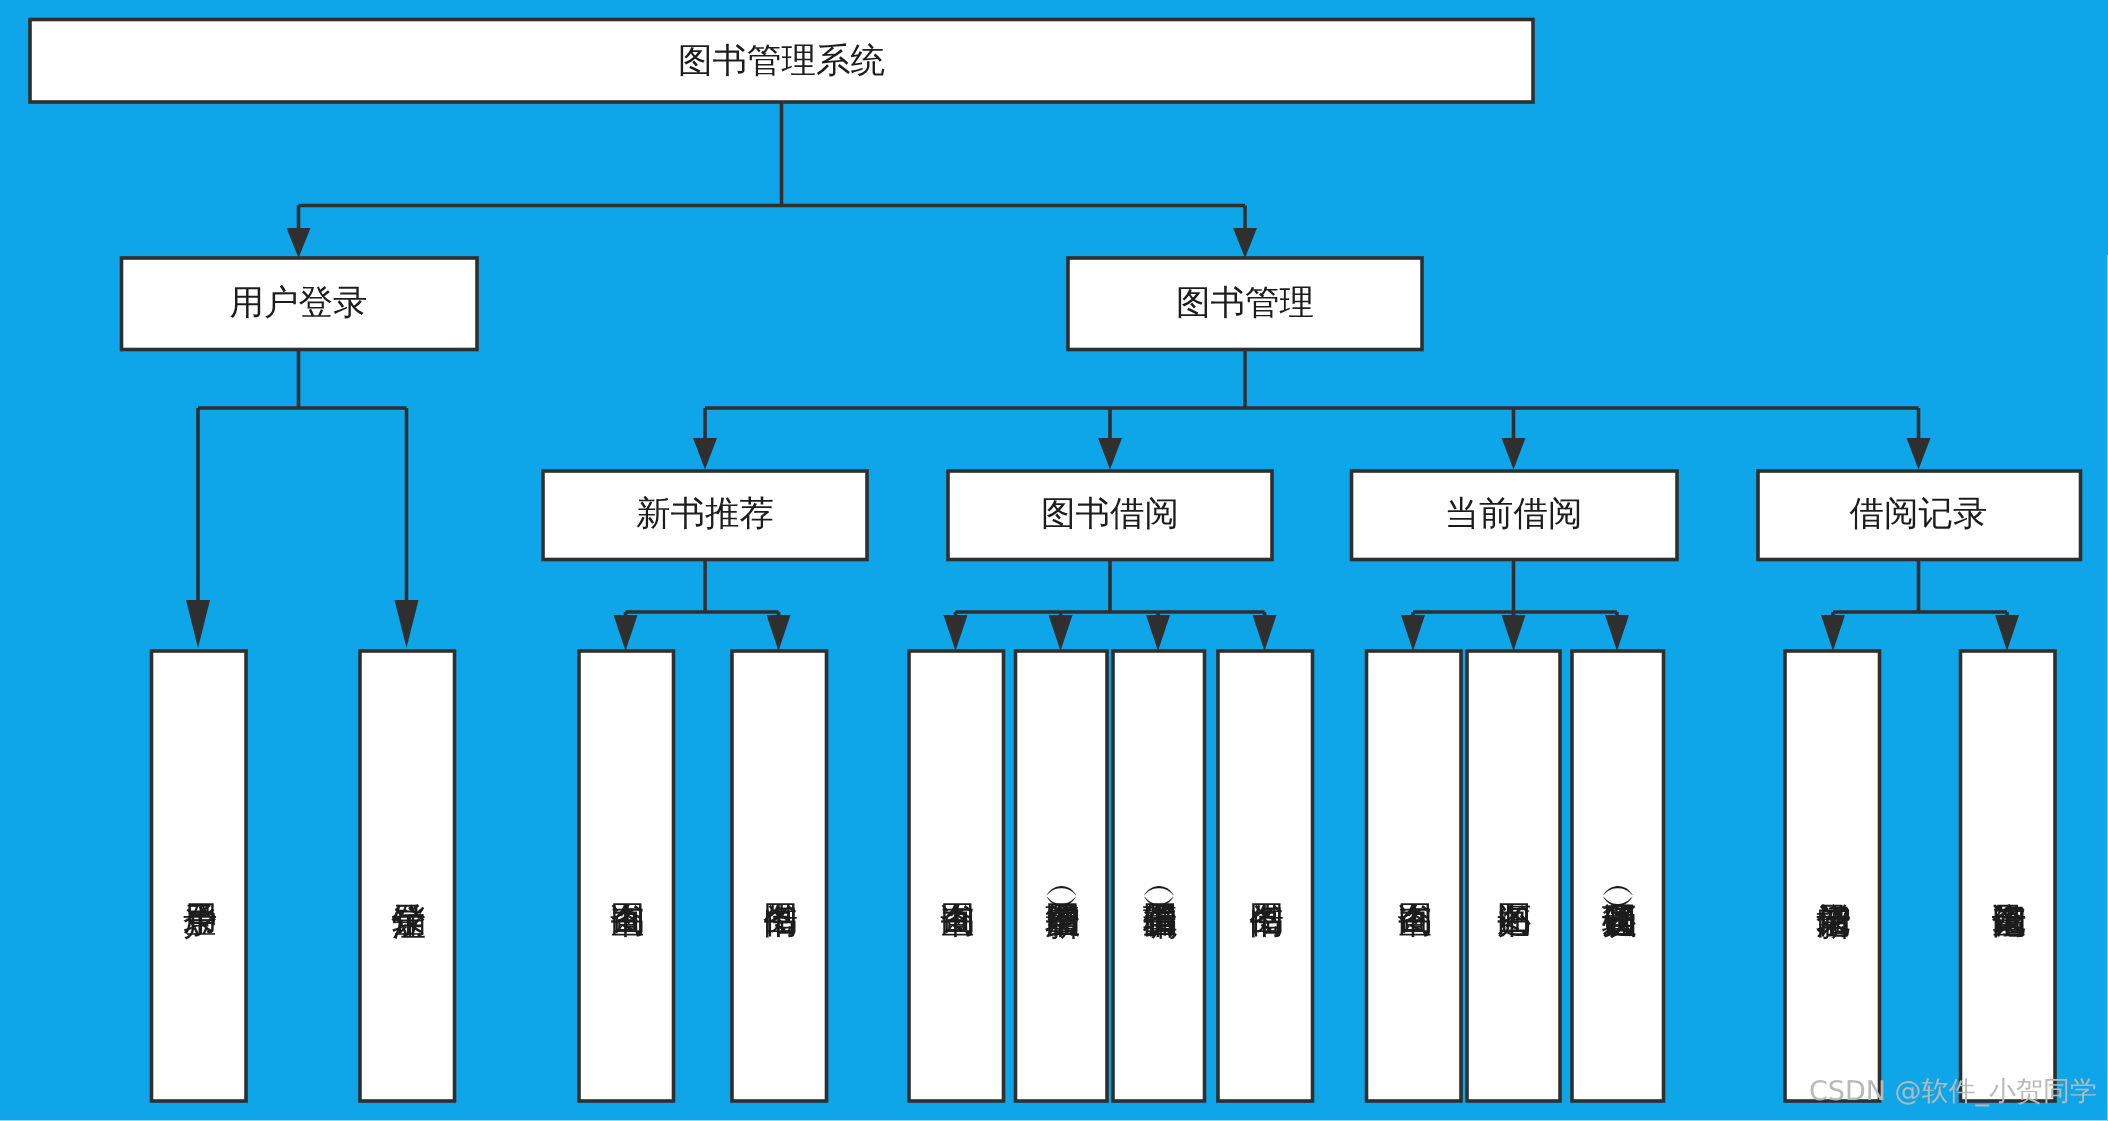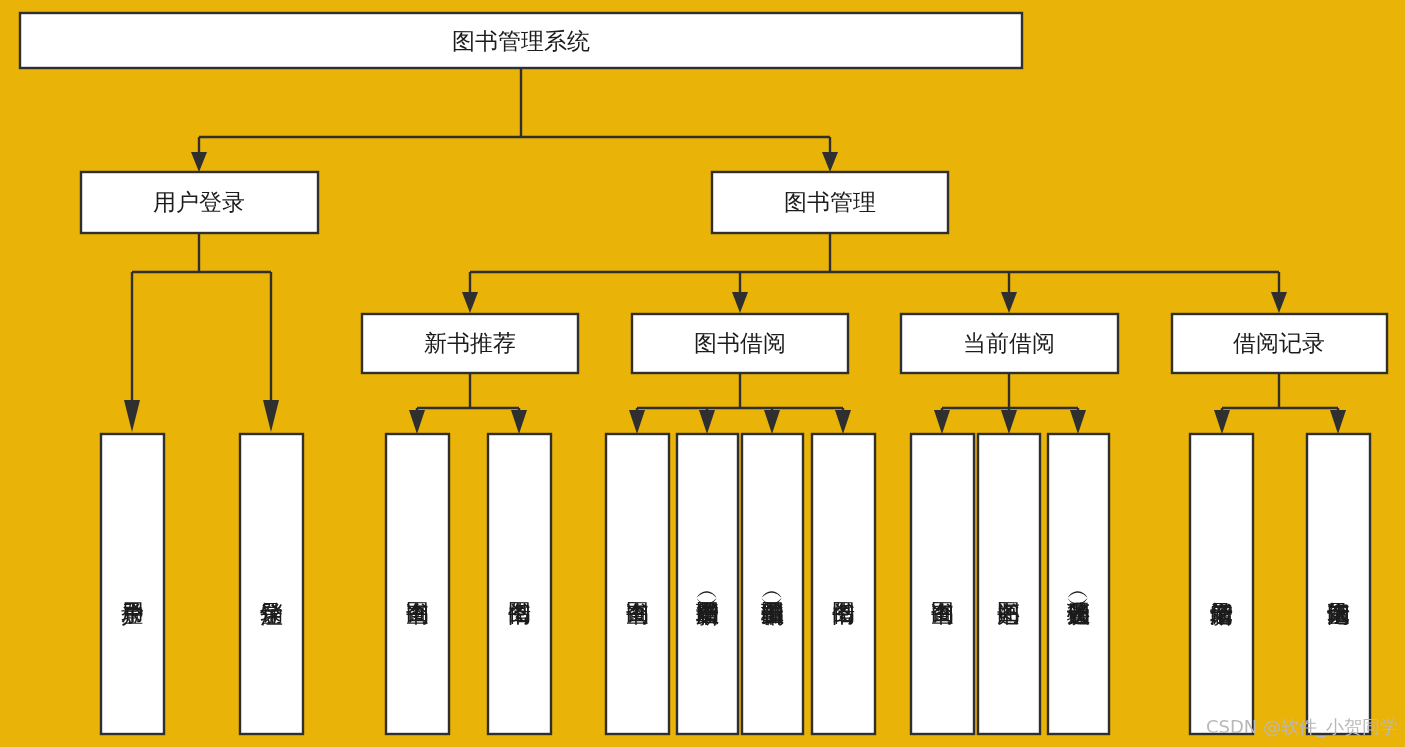--- a/index.html
+++ b/index.html
@@ -8,21 +8,21 @@
     padding: 0;
     background: #ffffff;
   }
   body {
     font-family: "DejaVu Sans", "Liberation Sans", sans-serif;
   }
   #diagram-root {
     position: relative;
     width: 1405px;
     height: 747px;
-    background: #eab308;
+    background: #0ea5e9;
     overflow: hidden;
   }
   svg#flowchart {
     position: absolute;
     left: 0;
     top: 0;
     width: 1405px;
     height: 747px;
     display: block;
   }

